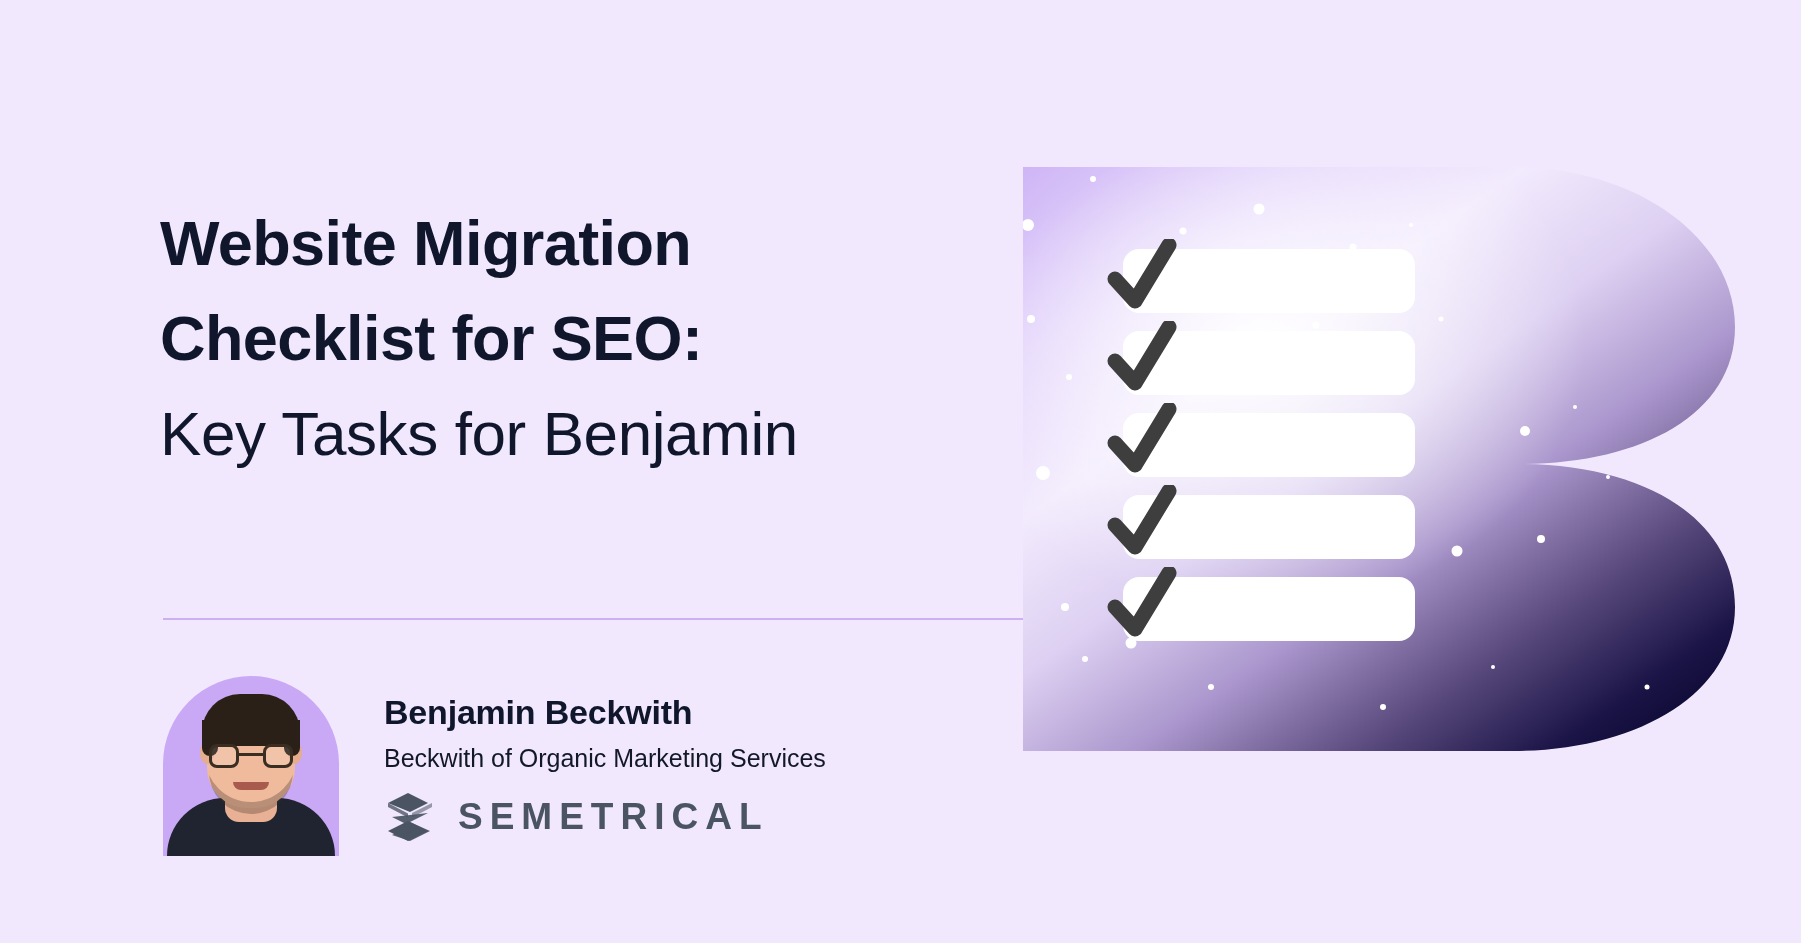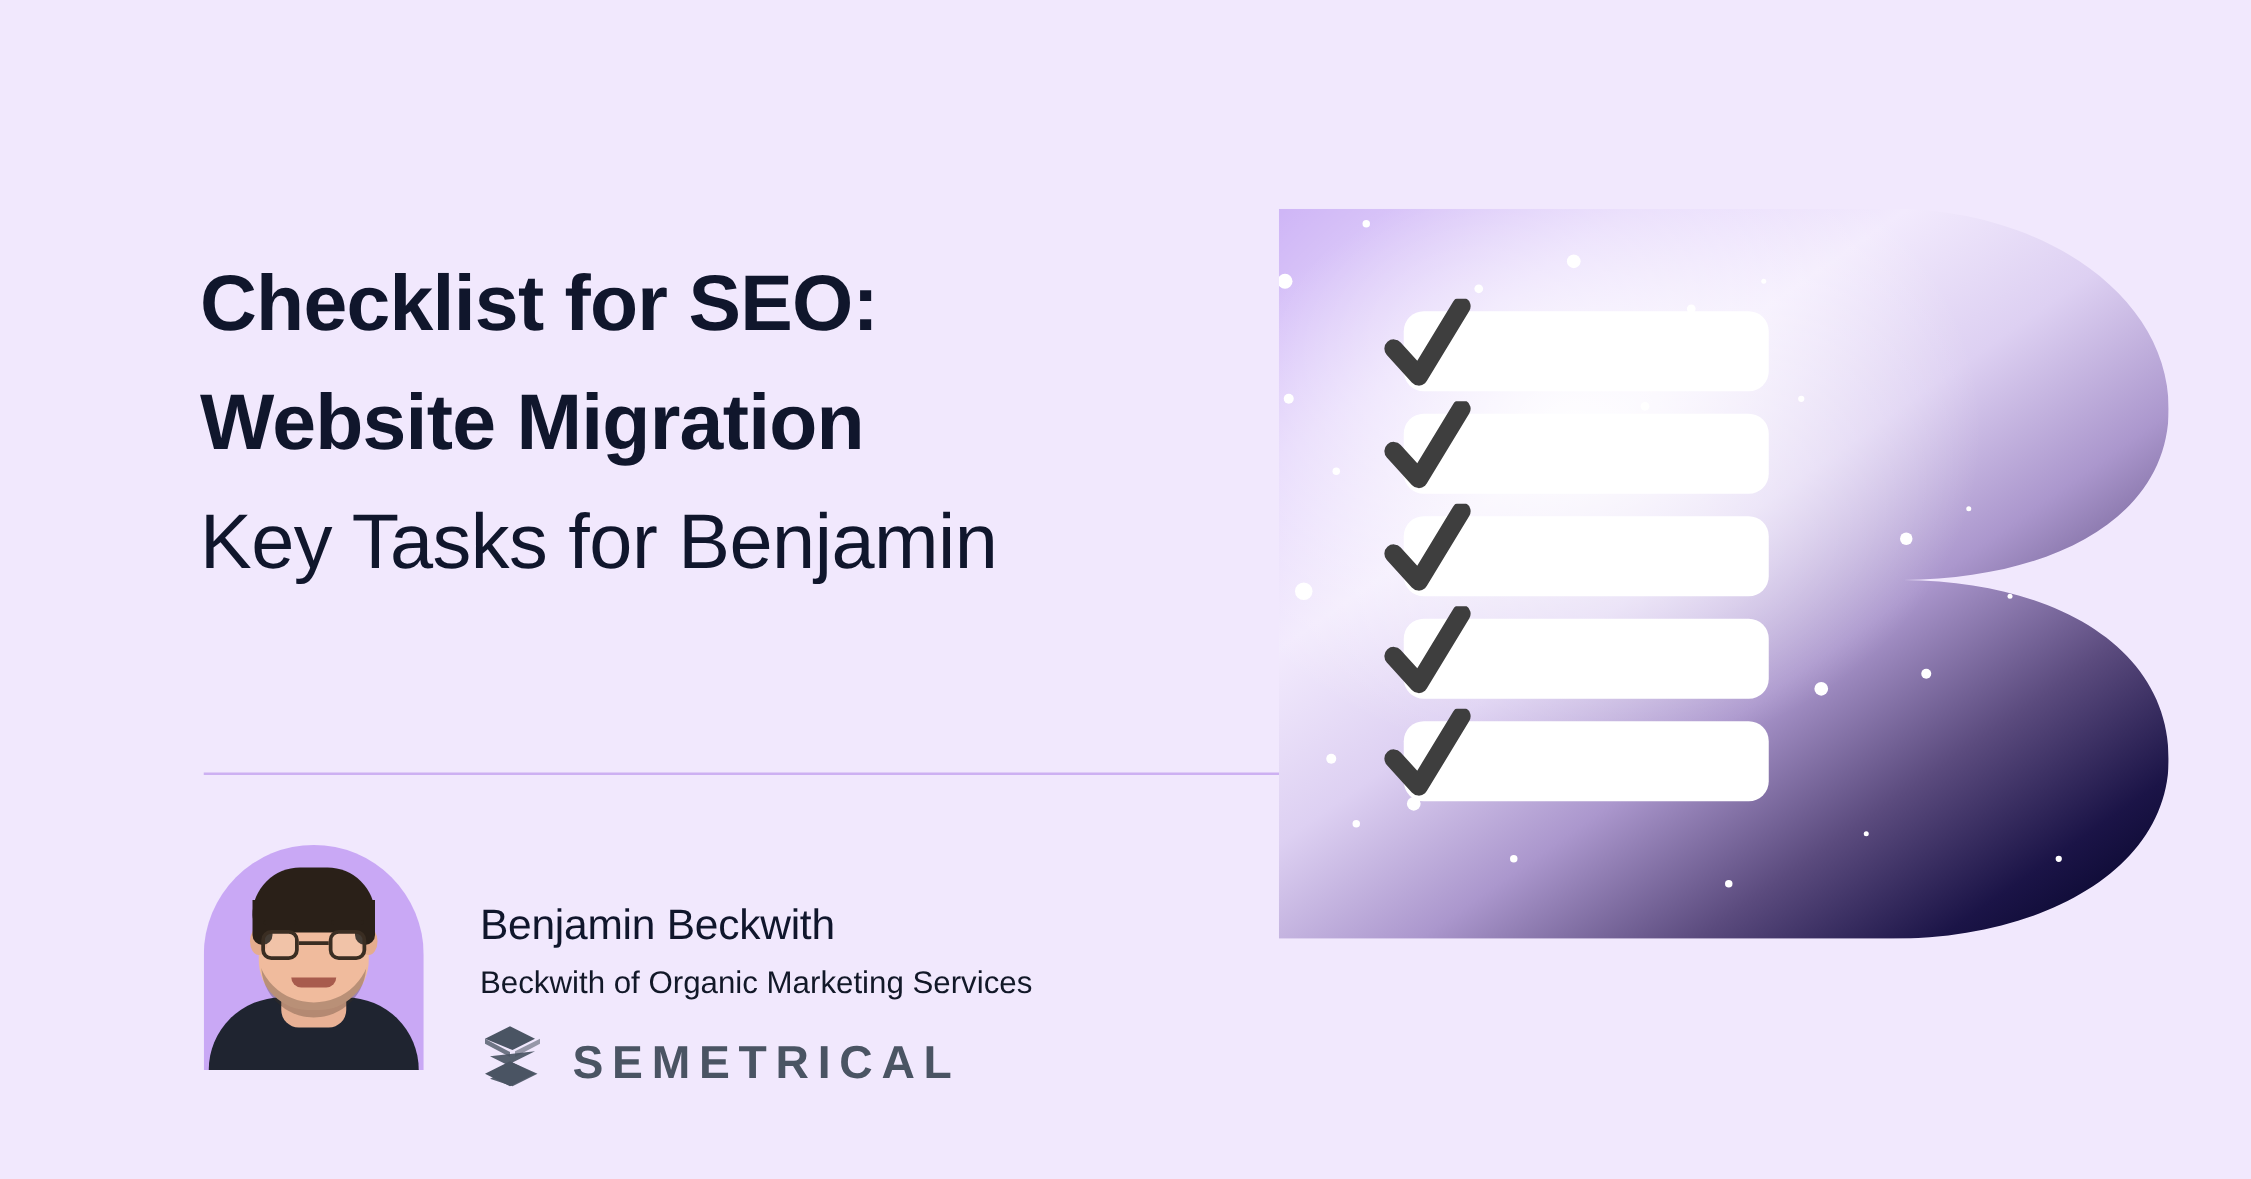--- a/index.html
+++ b/index.html
@@ -94,28 +94,28 @@
   .ph-brow-r { position:absolute; left:102px; top:60px; width:26px; height:4px; background:#2a2018; border-radius:2px; }
   .ph-mouth { position:absolute; left:70px; top:106px; width:36px; height:8px; background:#a85b4d; border-radius:0 0 18px 18px; }
   .ph-beard {
     position:absolute; left:46px; top:90px; width:84px; height:48px;
     border-radius:0 0 42px 42px;
     box-shadow: inset 0 -16px 0 -4px rgba(58,45,34,0.30);
   }
 
   .author-text { margin-left:45px; padding-top:14px; }
   .author-name {
-    font-size:34px; font-weight:400; color:#10162c;
-    letter-spacing:-0.2px; line-height:44px; white-space:nowrap;margin-top:28px;
+    font-size:34px; font-weight:700; color:#10162c;
+    letter-spacing:-0.2px; line-height:44px; white-space:nowrap;
   }
   .author-role {
     font-size:25px; font-weight:400; color:#121828;
     letter-spacing:0px; line-height:36px; margin-top:6px; white-space:nowrap;
   }
-  .logo-row { display:flex; align-items:flex-end; margin-top:16px; }
+  .logo-row { display:flex; align-items:center; margin-top:16px; }
   .logo-mark { width:52px; height:50px; flex:0 0 auto; }
   .logo-word {
     margin-left:22px;
     font-size:37px;
     font-weight:700;
     letter-spacing:7px;
     color:#4a5463;
     line-height:40px;
     white-space:nowrap;
   }
@@ -152,22 +152,22 @@
   .check.c3 { top:236px; }
   .check.c4 { top:318px; }
   .check svg { display:block; width:72px; height:76px; }
 </style>
 </head>
 <body style="background: rgb(241, 232, 253);">
 
 <div class="canvas">
 
   <div class="left">
+    <div class="title-line">Website Migration</div>
     <div class="title-line">Checklist for SEO:</div>
-    <div class="title-line">Website Migration</div>
     <div class="subtitle-line">Key Tasks for Benjamin</div>
   </div>
 
   <div class="divider"></div>
 
   <div class="author">
 
     <div class="avatar-wrap">
       <div class="avatar-bg"></div>
       <div class="photo">

